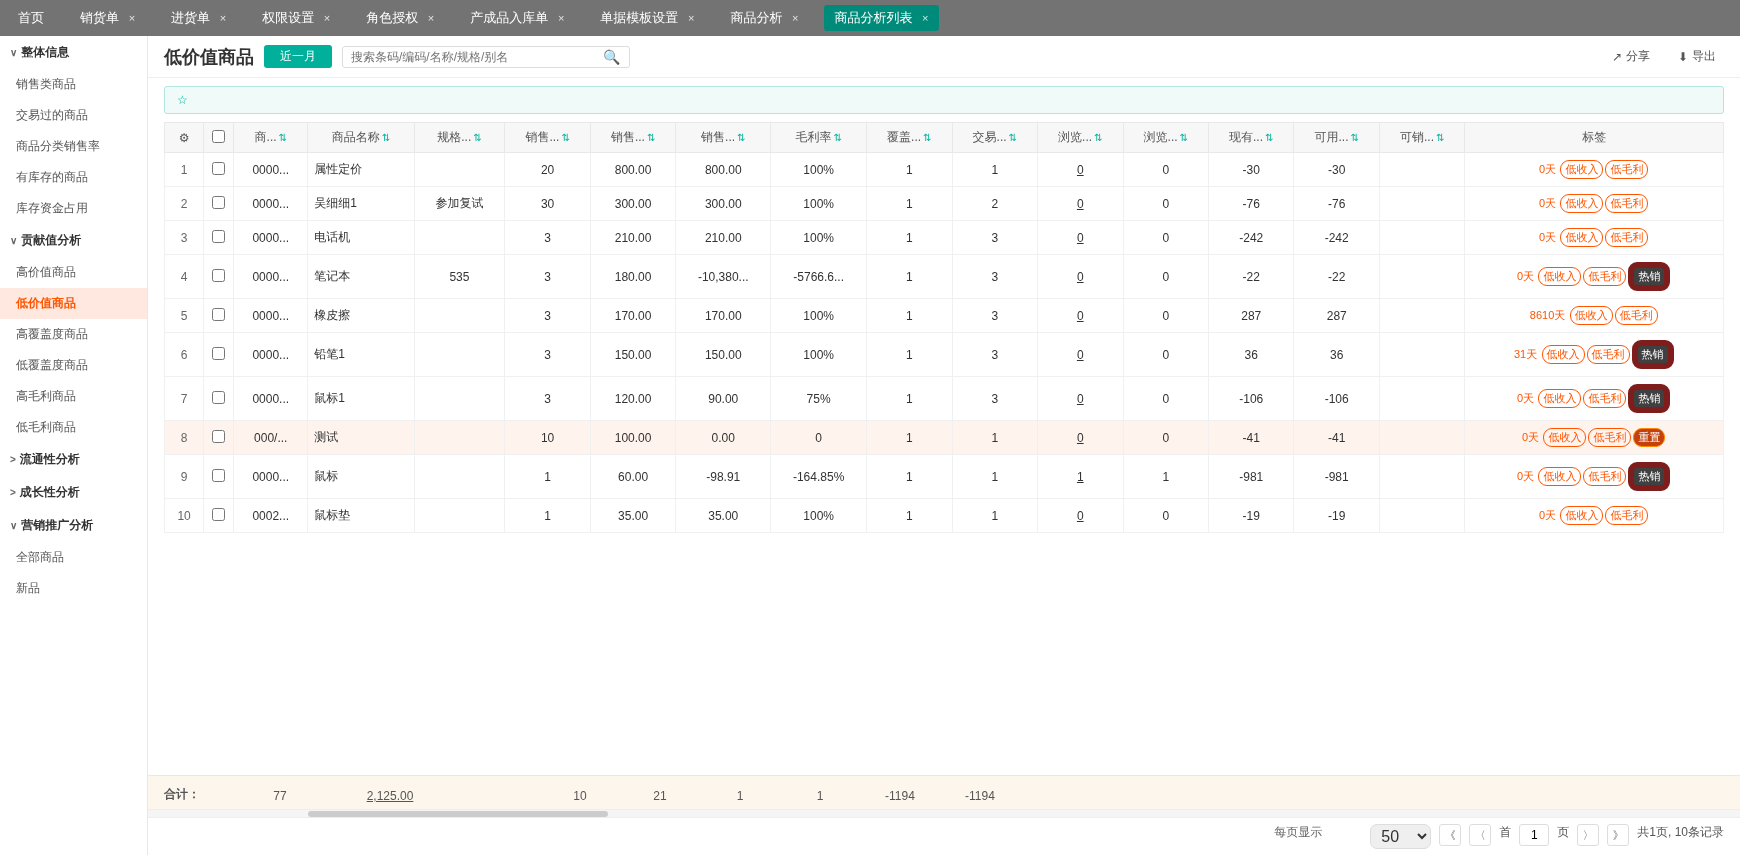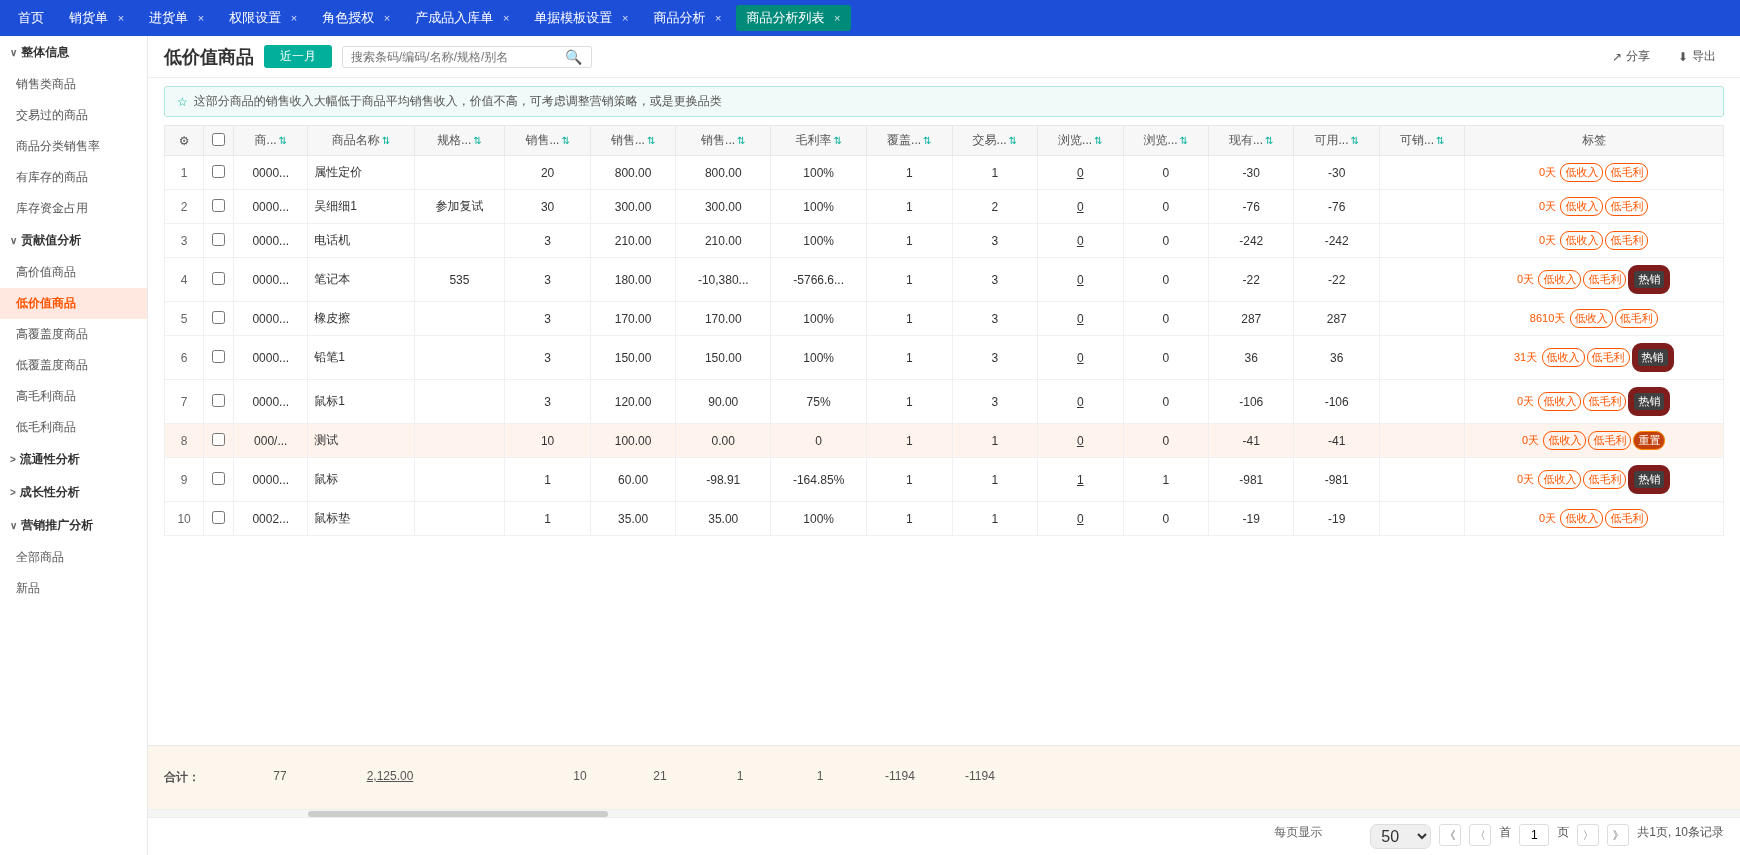--- a/index.html
+++ b/index.html
@@ -1,25 +1,25 @@
 <!DOCTYPE html>
 <html><head>
   <meta charset="utf-8">
   <style>
     * { margin: 0; padding: 0; box-sizing: border-box; }
     body { font-family: 'Microsoft YaHei', Arial, sans-serif; font-size: 12px; background: #f5f5f5; overflow: hidden; width: 1740px; height: 855px; }
 
     
     .top-nav {
-      background: #1d4ed8;
+      background: #737373;
       height: 36px;
       display: flex;
       align-items: center;
       padding: 0 8px;
-      gap: 5px;
+      gap: 16px;
     }
     .nav-item {
       color: #fff;
       padding: 4px 10px;
       cursor: pointer;
       font-size: 13px;
       white-space: nowrap;
       border-radius: 3px;
     }
     .nav-item.active { background: #008a7a; }
@@ -89,21 +89,21 @@
       border-radius: 3px;
       font-size: 12px;
       cursor: pointer;
     }
     .search-box {
       display: flex;
       align-items: center;
       border: 1px solid #ddd;
       border-radius: 3px;
       padding: 2px 8px;
-      width: 250px;
+      width: 288px;
       background: #fff;
     }
     .search-box input {
       border: none;
       outline: none;
       font-size: 12px;
       flex: 1;
       color: #999;
     }
     .search-icon { color: #ff5500; font-size: 14px; cursor: pointer; }
@@ -190,23 +190,23 @@
     .tag-restock { color: #fff; background: #c2410c; border: 1px solid #ff8800; }
     .day-badge { color: #ff5500; font-size: 11px; }
     .underline-link { text-decoration: underline; color: #333; }
     .row-num { color: #666; }
     .checkbox-cell { width: 30px; }
 
     
     .totals-bar {
       background: #fdf6ec;
       border-top: 1px solid #e8e8e8;
-      padding: 23px 16px;
-      display: flex;
-      align-items: flex-start;
+      padding: 6px 16px;
+      display: flex;
+      align-items: flex-end;
       font-size: 12px;
       color: #555;
       min-height: 34px;
     }
     .totals-label { font-weight: bold; margin-right: 20px; }
 
     
     .pagination-bar {
       display: flex;
       align-items: flex-start;
@@ -332,21 +332,20 @@
         </div>
         <div class="action-btn">
           <span>⬇</span>
           <span>导出</span>
         </div>
       </div>
     </div>
 
     <div class="notice-bar">
       <span class="notice-icon">☆</span>
-      <span>这部分商品的销售收入大幅低于商品平均销售收入，价值不高，可考虑调整营销策略，或是更换品类</span>
     </div>
 
     <div class="table-container">
       <table>
         <thead>
           <tr>
             <th>⚙</th>
             <th><input type="checkbox" style=""></th>
             <th>商...<span class="col-sort">⇅</span></th>
             <th>商品名称<span class="col-sort">⇅</span></th>

